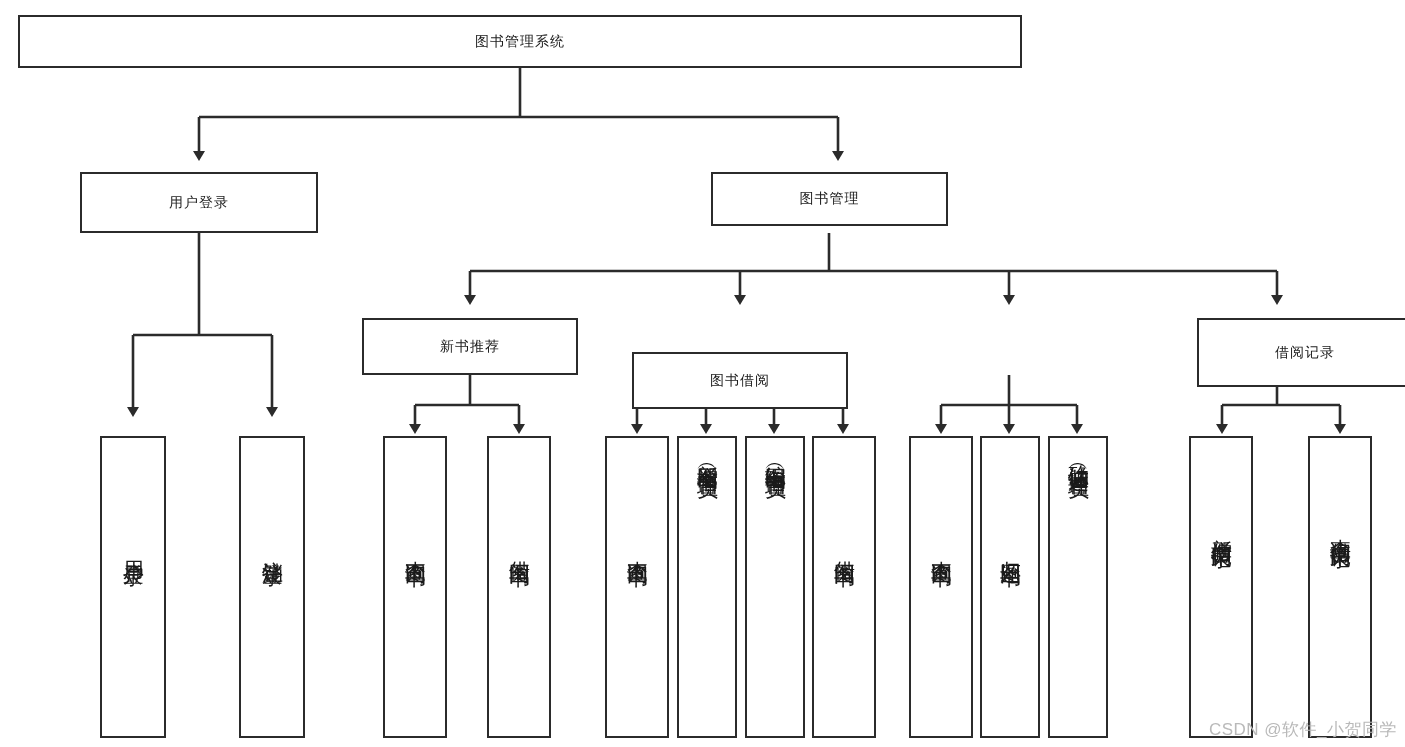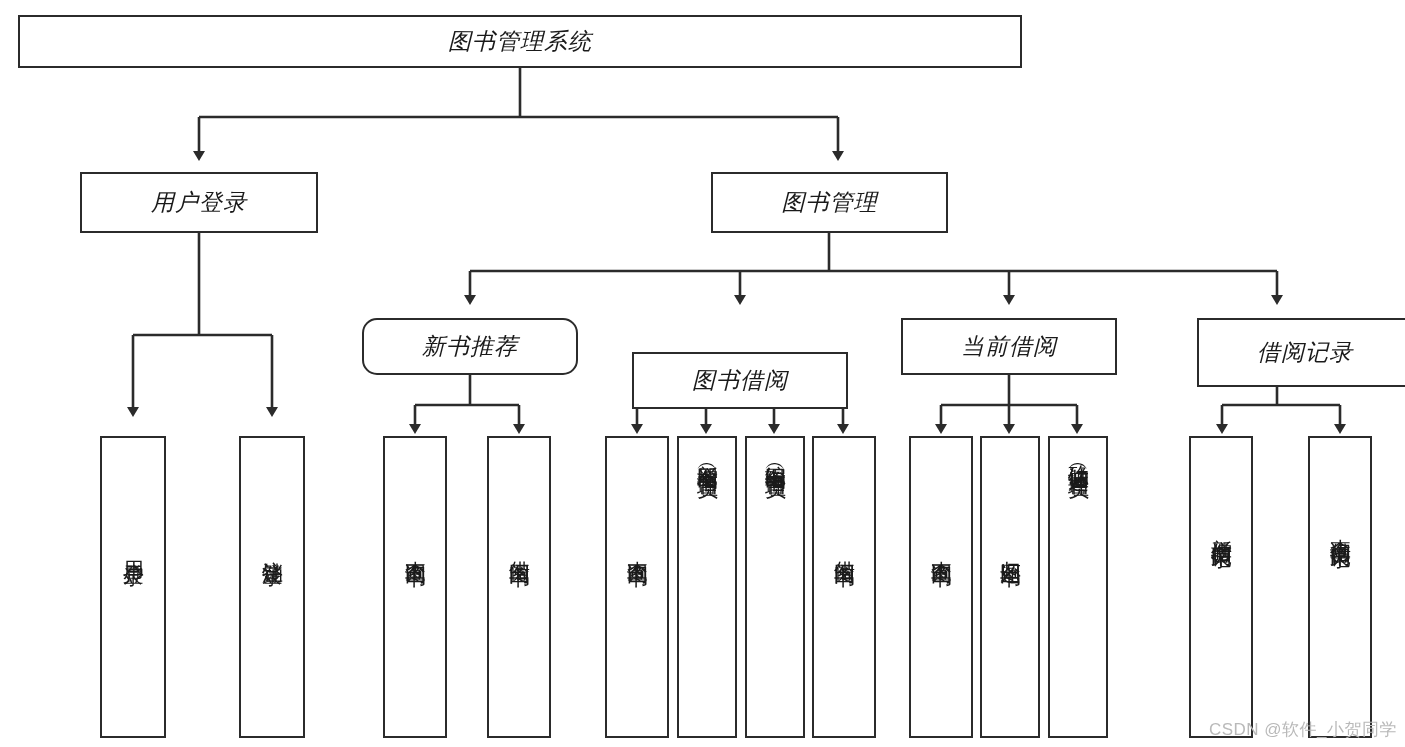--- a/index.html
+++ b/index.html
@@ -29,23 +29,22 @@
     position: absolute;
     box-sizing: border-box;
     border: 2px solid #2b2b2b;
     background: #ffffff;
     display: flex;
     align-items: center;
     justify-content: center;
     color: #1a1a1a;
   }
   .node.horiz {
-    font-size: 23px;
+    font-size: 14px;
     letter-spacing: 1px;
-    font-style: italic;
   }
   .node.vert {
     align-items: flex-start;
     justify-content: center;
     padding-top: 10px;
   }
   .node.vert .vtext {
     writing-mode: vertical-rl;
     text-orientation: upright;
     font-size: 21px;
@@ -125,32 +124,29 @@
     </g>
   </svg>
 
   <div class="node horiz" style="left:18px; top:15px; width:1004px; height:53px;">
     <span>图书管理系统</span>
   </div>
 
   <div class="node horiz" style="left:80px; top:172px; width:238px; height:61px;">
     <span>用户登录</span>
   </div>
-  <div class="node horiz" style="left:711px; top:172px; width:237px; height:61px;">
+  <div class="node horiz" style="left:711px; top:172px; width:237px; height:54px;">
     <span>图书管理</span>
   </div>
 
-  <div class="node horiz" style="left:362px; top:318px; width:216px; height:57px;border-radius:15px;">
+  <div class="node horiz" style="left:362px; top:318px; width:216px; height:57px;">
     <span>新书推荐</span>
   </div>
   <div class="node horiz" style="left:632px; top:318px; width:216px; height:57px;margin-top:34px;">
     <span>图书借阅</span>
-  </div>
-  <div class="node horiz" style="left:901px; top:318px; width:216px; height:57px;">
-    <span>当前借阅</span>
   </div>
   <div class="node horiz" style="left:1169px; top:318px; width:216px; height:69px;margin-left:28px;">
     <span>借阅记录</span>
   </div>
 
   <div class="node vert short" style="left:100px; top:436px; width:66px; height:302px;">
     <span class="vtext">用户登录</span>
   </div>
   <div class="node vert short" style="left:239px; top:436px; width:66px; height:302px;">
     <span class="vtext">注销登录</span>

